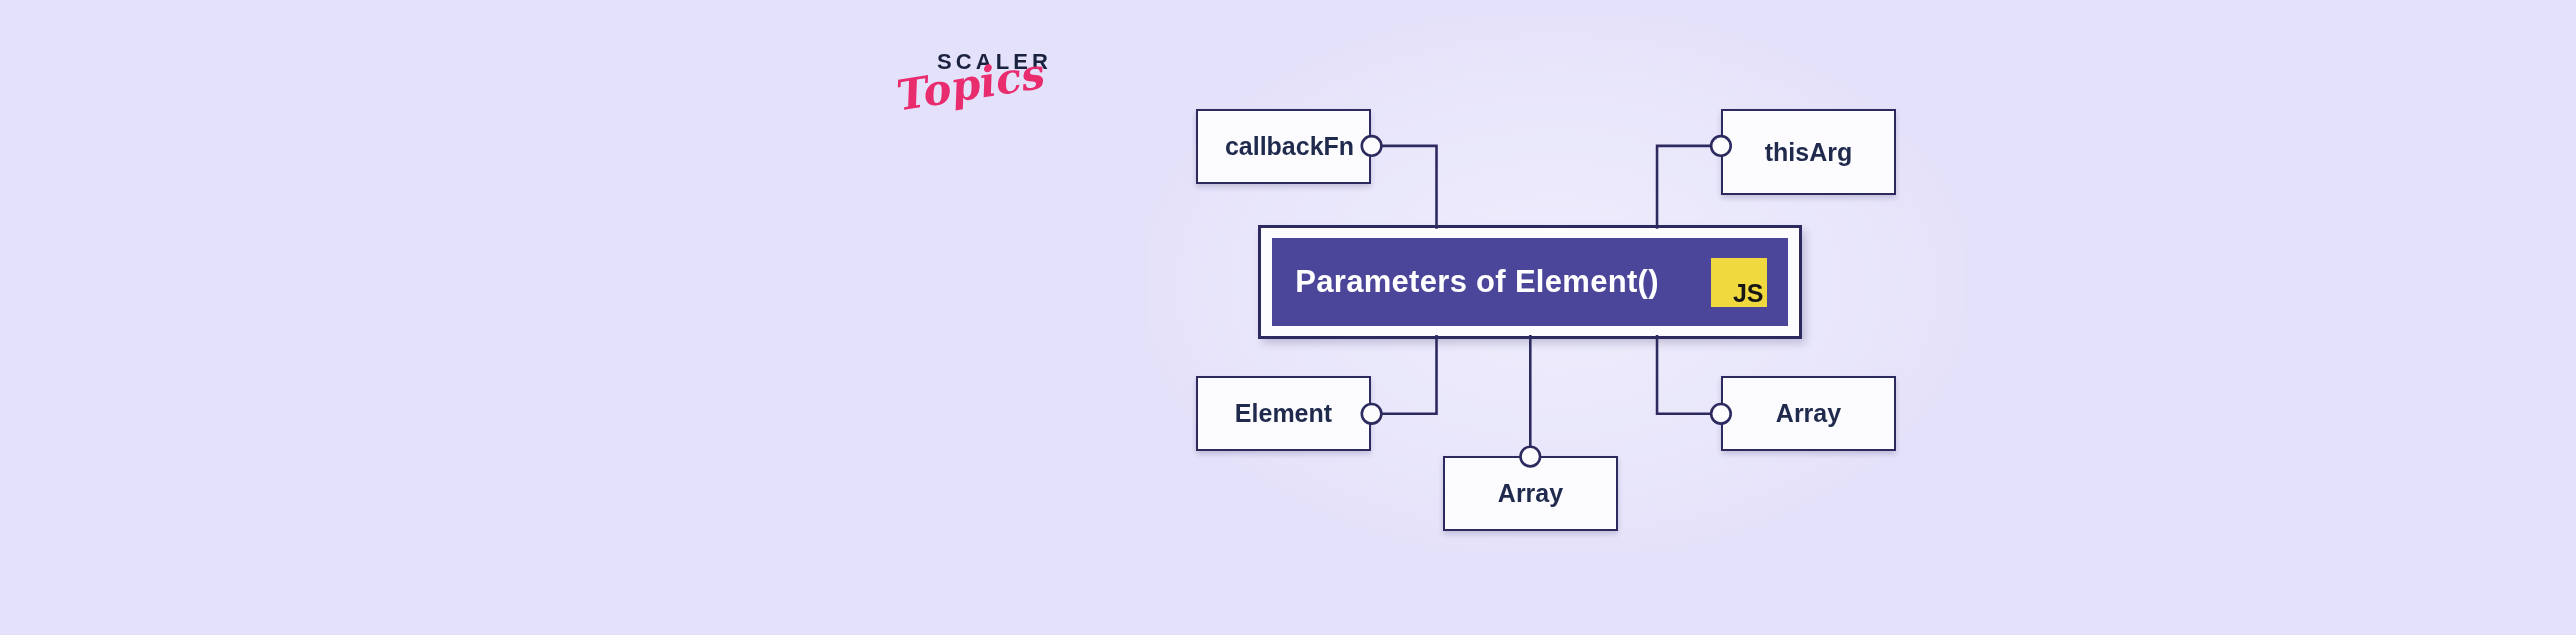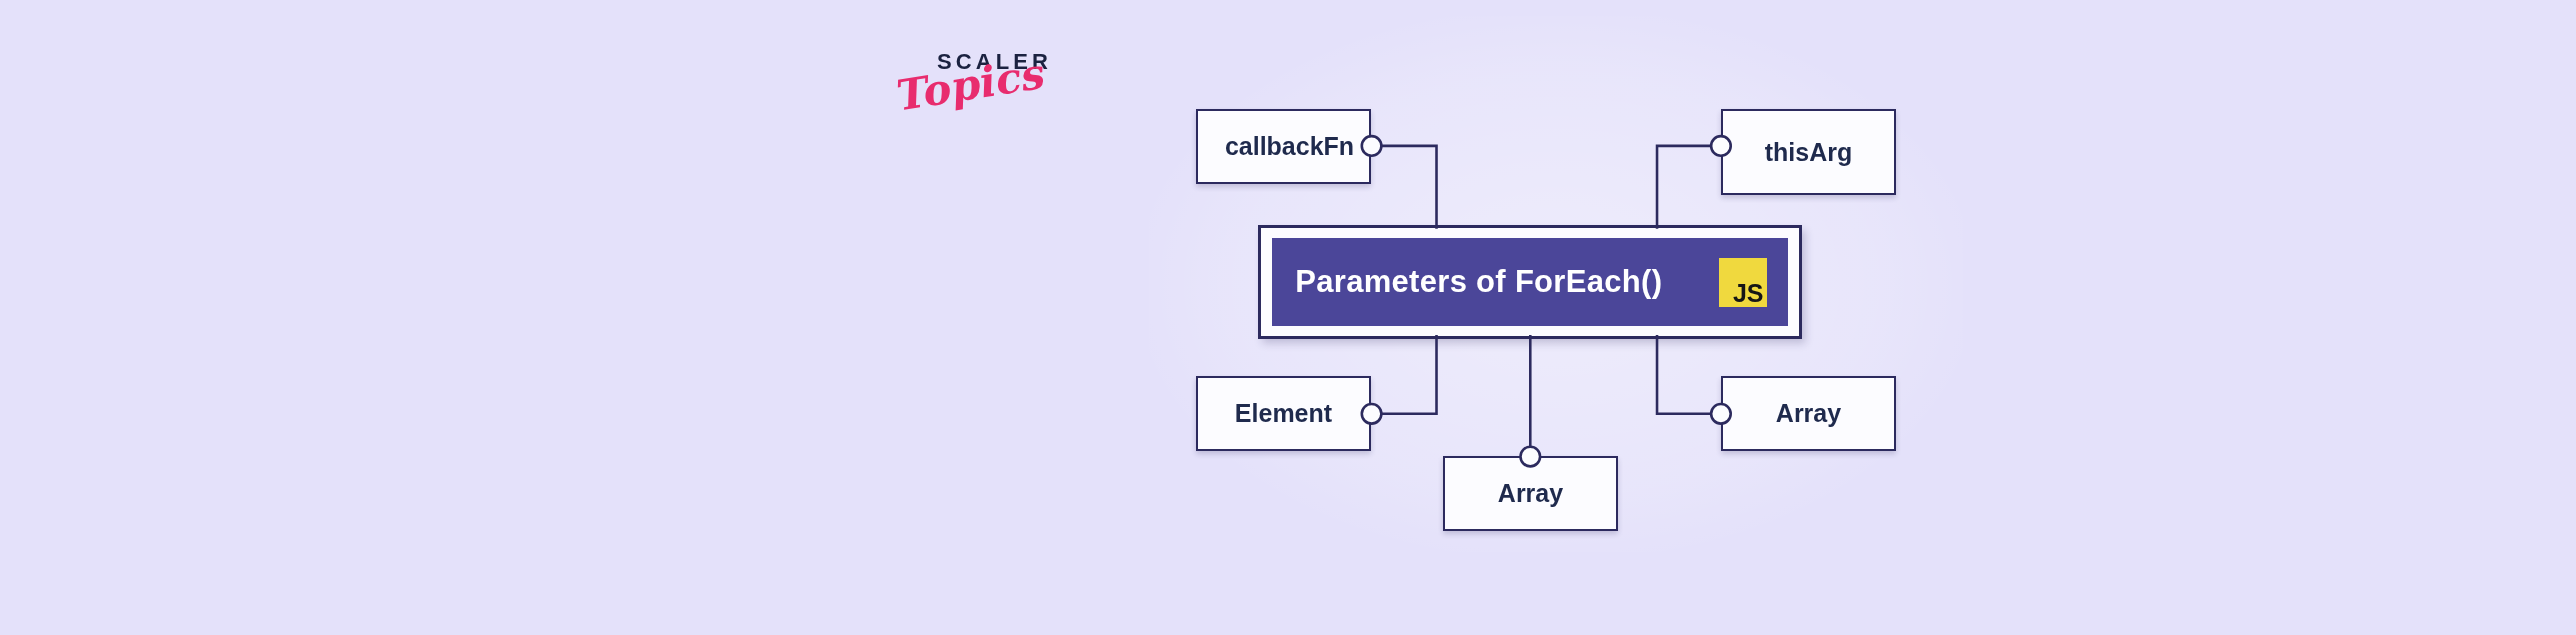--- a/index.html
+++ b/index.html
@@ -89,21 +89,21 @@
     flex: 1;
     color: var(--title, #ffffff);
     font-weight: 700;
     font-size: 31px;
     letter-spacing: 0.3px;
     padding-left: 23px;
     white-space: nowrap;
   }
   .js-badge {
     position: relative;
-    width: 48px; height: 49px;
+    width: 56px; height: 49px;
     background: var(--js-yellow, #f0d93e);
     margin-right: 20.6px;
     flex: 0 0 auto;
     text-align: center;
   }
   .js-badge-label {
     position: absolute;
     right: 3.6px; bottom: -1px;
     font-weight: 800;
     font-size: 25px;
@@ -154,21 +154,21 @@
   <div class="node node-element">
     <span class="node-label">Element</span>
   </div>
 
   <div class="node node-index">
     <span class="node-label">Array</span>
   </div>
 
   <div class="central">
     <div class="central-inner">
-      <div class="central-title">Parameters of ForEach()</div>
+      <div class="central-title">Parameters of Element()</div>
       <div class="js-badge">
         <span class="js-badge-label">JS</span>
       </div>
     </div>
   </div>
 
   <svg class="connectors" width="3092" height="636" viewBox="0 0 6001 1234">
     <path class="connector-line" d="M 2662 283 H 2788 V 444"></path>
     <path class="connector-line" d="M 3340 283 H 3216 V 444"></path>
     <path class="connector-line" d="M 2662 803 H 2788 V 650"></path>

